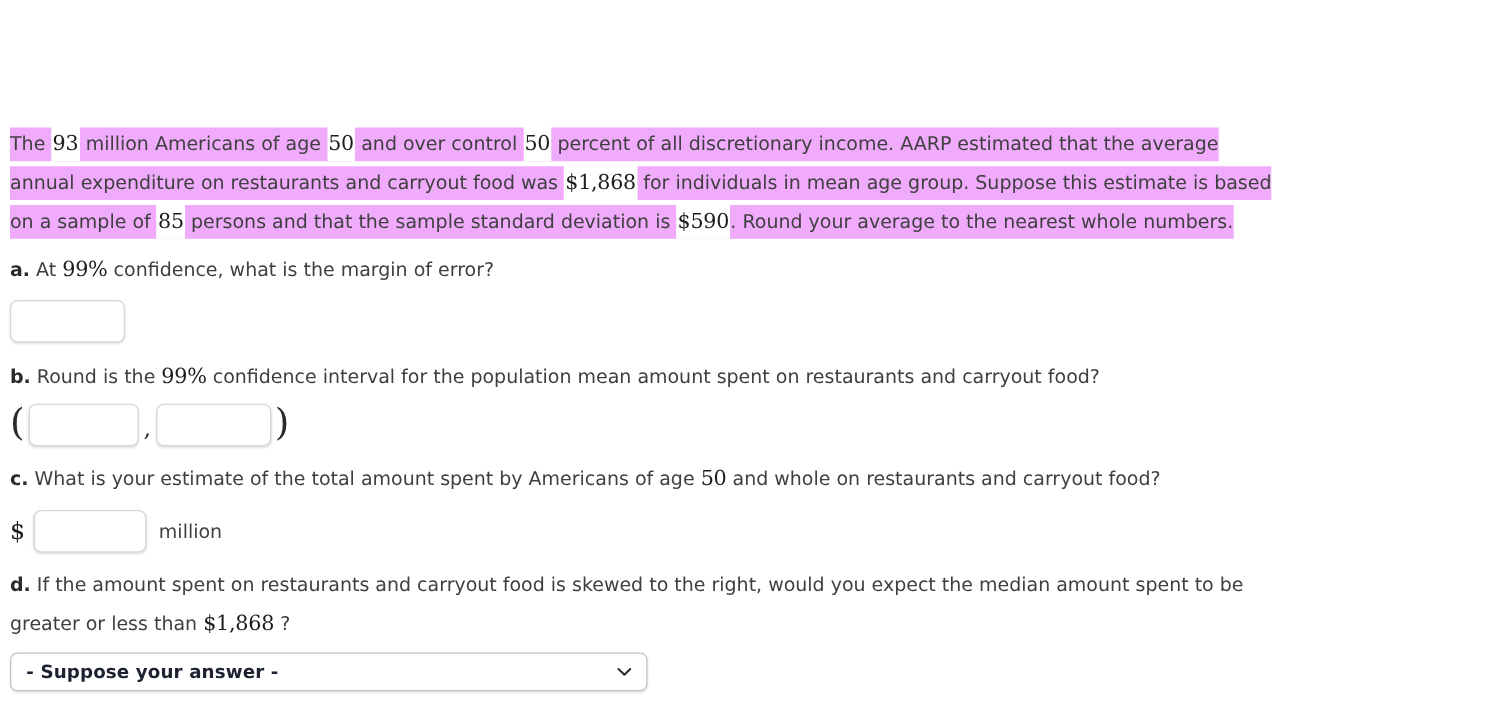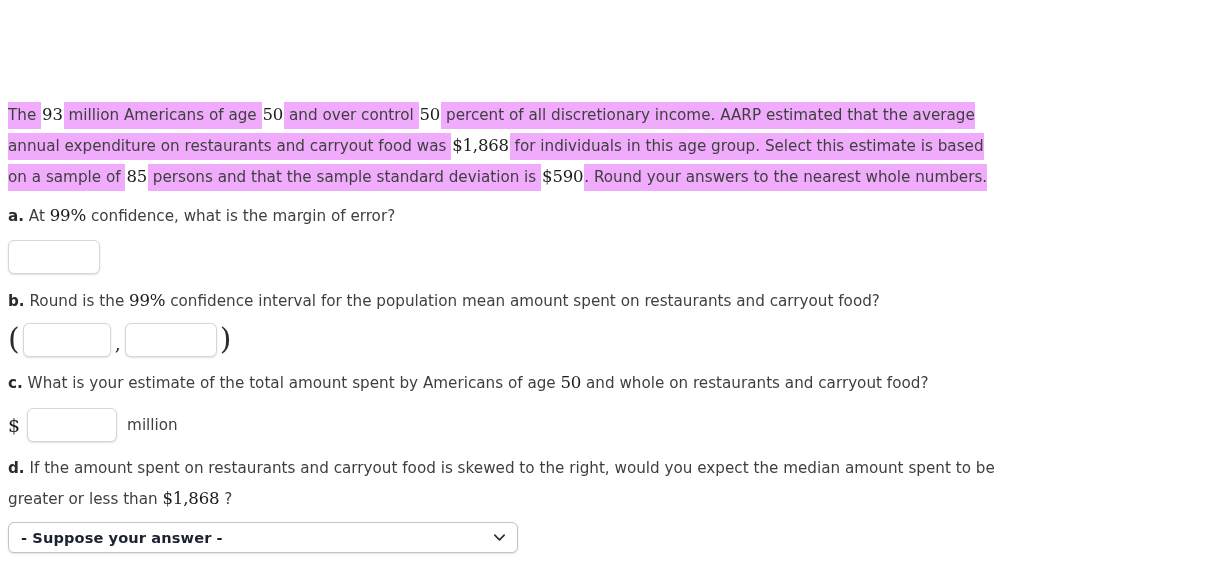--- a/index.html
+++ b/index.html
@@ -162,22 +162,22 @@
   }
   .chev svg { display: block; }
 </style>
 </head>
 <body>
 
 <div id="page">
 
   <div class="problem">
     <span class="ln"><span class="hl"><span>The </span><span class="mathval">93</span><span> million Americans of age </span><span class="mathval">50</span><span> and over control </span><span class="mathval">50</span><span> percent of all discretionary income. AARP estimated that the average</span></span></span>
-    <span class="ln"><span class="hl"><span>annual expenditure on restaurants and carryout food was </span><span class="mathval">$1,868</span><span> for individuals in this age group. Select this estimate is based</span></span></span>
-    <span class="ln"><span class="hl"><span>on a sample of </span><span class="mathval">85</span><span> persons and that the sample standard deviation is </span><span class="mathval">$590</span><span>. Round your answers to the nearest whole numbers.</span></span></span>
+    <span class="ln"><span class="hl"><span>annual expenditure on restaurants and carryout food was </span><span class="mathval">$1,868</span><span> for individuals in mean age group. Suppose this estimate is based</span></span></span>
+    <span class="ln"><span class="hl"><span>on a sample of </span><span class="mathval">85</span><span> persons and that the sample standard deviation is </span><span class="mathval">$590</span><span>. Round your average to the nearest whole numbers.</span></span></span>
   </div>
 
   <div class="qline" style="top:205px;">
     <span class="qlabel">a.</span><span> At </span><span class="mathplain">99%</span><span> confidence, what is the margin of error?</span>
   </div>
   <div class="answer-row" style="top:240px;">
     <input class="field field-a" type="text" value="" style="">
   </div>
 
   <div class="qline" style="top:290px;">

